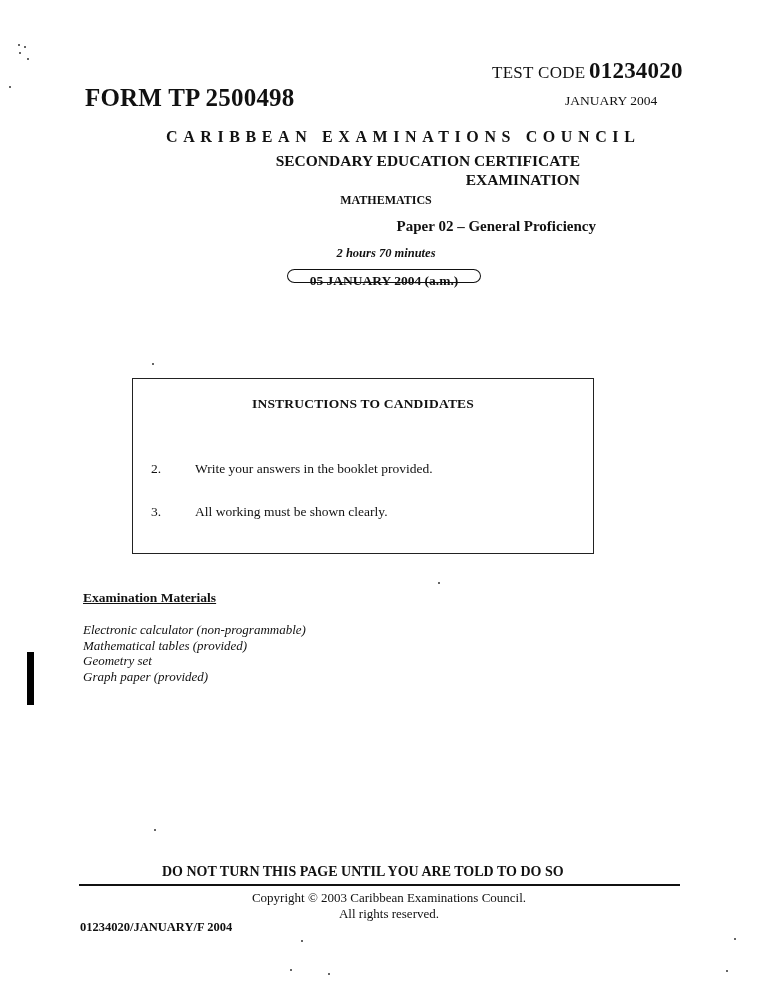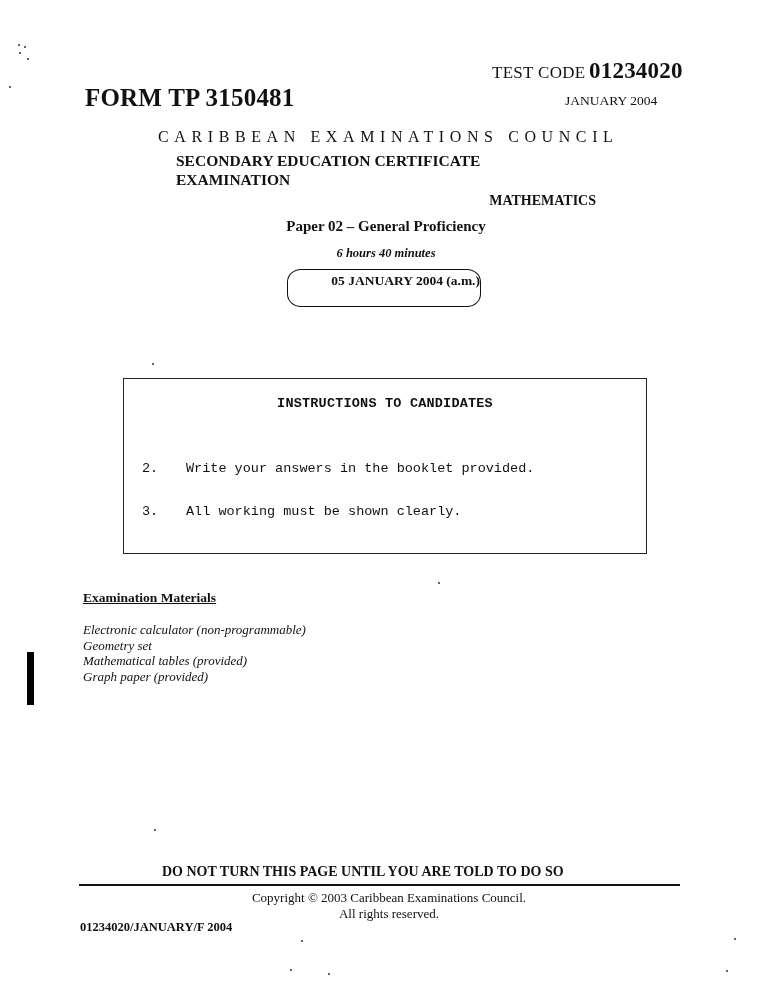--- a/index.html
+++ b/index.html
@@ -41,78 +41,77 @@
 
     .form-code {
       left: 85px; top: 84px;
       font-size: 25px;
       font-weight: bold;
       white-space: nowrap;
       letter-spacing: 0.2px;
     }
     .council {
       top: 128px;
-      left: 158px; width: 420px;
+      left: 166px; width: 420px;
       font-size: 16px;
-      font-weight: normal;
+      font-weight: bold;
       letter-spacing: 5.6px;
       white-space: nowrap;
       text-align: left;
     }
     .cert {
       top: 151px;
-      left: 176px; width: 420px;
+      left: 160px; width: 420px;
       font-size: 15.5px;
       font-weight: bold;
       line-height: 19px;
-      text-align: left;
+      text-align: right;
     }
     .subject {
       top: 193px;
       left: 176px; width: 420px;
-      font-size: 14px;
-      font-weight: bold;
-      text-align: right;
+      font-size: 12px;
+      font-weight: bold;
+      text-align: center;
     }
     .paper {
       top: 218px;
       left: 176px; width: 420px;
       font-size: 15px;
       font-weight: bold;
-      text-align: center;
+      text-align: right;
     }
     .duration {
       top: 246px;
       left: 176px; width: 420px;
       font-size: 12.5px;
       font-weight: bold;
       font-style: italic;
       text-align: center;
     }
     .exam-date {
       top: 269px;
       left: 287px;
-      width: 194px; height: 38px;
+      width: 194px; height: 14px;
       border: 1.6px solid #111;
       border-radius: 14px / 13px;
       box-sizing: border-box;
       font-size: 13.5px;
       font-weight: bold;
-      text-align: right;
+      text-align: center;
       line-height: 22px;
       white-space: nowrap;
     }
 
     
     .instr-box {
-      left: 123px; top: 378px;
-      width: 524px; height: 176px;
+      left: 132px; top: 378px;
+      width: 462px; height: 176px;
       border: 1.3px solid #222;
       box-sizing: border-box;
-      font-family: Liberation Mono, monospace;
     }
     .instr-title {
       position: absolute;
       left: 0; right: 0; top: 17px;
       text-align: center;
       font-size: 13.5px;
       font-weight: bold;
       letter-spacing: 0.2px;
     }
     .instr-item {
@@ -178,47 +177,47 @@
     .speck { background: #333; width: 2px; height: 2px; border-radius: 1px; }
   </style>
 </head>
 <body>
 
 <div class="abs test-code">
   <span class="tc-label">TEST CODE</span>
   <span class="tc-value">01234020</span>
 </div>
 <div class="abs header-date">JANUARY 2004</div>
-<div class="abs form-code">FORM TP 3150481</div>
+<div class="abs form-code">FORM TP 2500498</div>
 
 <div class="abs council">CARIBBEAN EXAMINATIONS COUNCIL</div>
 <div class="abs cert">
   <div>SECONDARY EDUCATION CERTIFICATE</div>
   <div>EXAMINATION</div>
 </div>
 <div class="abs subject">MATHEMATICS</div>
 <div class="abs paper">Paper 02 – General Proficiency</div>
-<div class="abs duration">6 hours 40 minutes</div>
+<div class="abs duration">2 hours 70 minutes</div>
 <div class="abs exam-date">05 JANUARY 2004 (a.m.)</div>
 
 <div class="abs instr-box">
   <div class="instr-title">INSTRUCTIONS TO CANDIDATES</div>
   <div class="instr-item" style="top:82px;">
     <span class="num">2.</span><span>Write your answers in the booklet provided.</span>
   </div>
   <div class="instr-item" style="top:114px;margin-top:11px;">
     <span class="num">3.</span><span>All working must be shown clearly.</span>
   </div>
 </div>
 
 <div class="abs materials-heading">Examination Materials</div>
 <ul class="abs materials-list">
   <li>Electronic calculator (non-programmable)</li>
+  <li>Mathematical tables (provided)</li>
   <li>Geometry set</li>
-  <li>Mathematical tables (provided)</li>
   <li>Graph paper (provided)</li>
 </ul>
 
 <div class="abs do-not-turn">DO NOT TURN THIS PAGE UNTIL YOU ARE TOLD TO DO SO</div>
 <div class="abs footer-rule"></div>
 <div class="abs copyright">
   <div>Copyright © 2003 Caribbean Examinations Council.</div>
   <div>All rights reserved.</div>
 </div>
 <div class="abs footer-code">01234020/JANUARY/F 2004</div>

